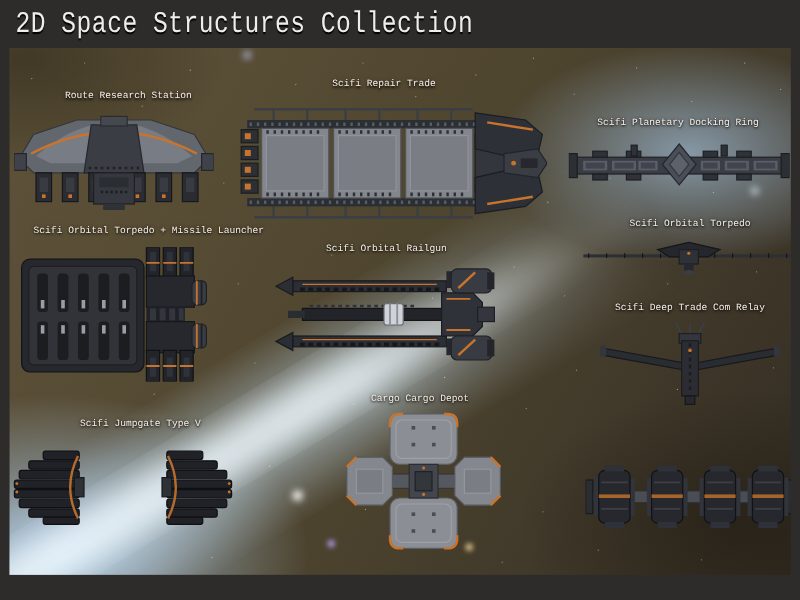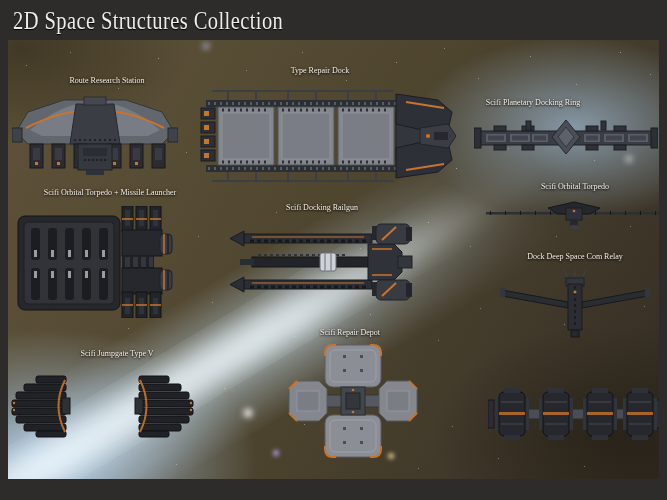--- a/index.html
+++ b/index.html
@@ -1,18 +1,18 @@
 <!DOCTYPE html>
 <html><head>
 <meta charset="utf-8">
 <style>
   html,body{margin:0;padding:0;background:#1b1a18;}
   .page{
     position:relative;width:667px;height:500px;overflow:hidden;
-    background:#2e2c2a;font-family:Liberation Serif, serif;
+    background:#2e2c2a;font-family:Liberation Mono, monospace;
   }
   .title{
     position:absolute;left:13px;top:6px;font-size:25px;line-height:30px;
     color:#ededed;letter-spacing:.5px;white-space:nowrap;font-weight:400;
     transform:scaleX(.82);transform-origin:0 50%;
     text-shadow:0 1px 1px #000;
   }
   .scene{
     position:absolute;left:8px;top:40px;width:651px;height:439px;overflow:hidden;
     background:
@@ -131,21 +131,21 @@
           <rect x="140" y="52" width="13" height="24" fill="#2a2c31" stroke="#17181c"></rect>
             <rect x="143" y="56" width="7" height="12" fill="#383b41"></rect>
         </g>
         <rect x="66" y="52" width="34" height="26" fill="#35383e" stroke="#1e2024"></rect>
         <rect x="71" y="56" width="24" height="8" fill="#2a2d32"></rect>
         <line x1="72" y1="68" x2="94" y2="68" stroke="#1c1e22" stroke-width="2" stroke-dasharray="2 2"></line>
         <rect x="74" y="78" width="18" height="5" fill="#2e3136"></rect>
       </svg>
     </figure>
 
-    <div class="lbl" style="left:312px;top:26px">Type Repair Dock</div>
+    <div class="lbl" style="left:312px;top:26px">Scifi Repair Trade</div>
     <figure class="st" style="left:190px;top:46px">
       <svg width="258" height="100" viewBox="0 0 258 100">
         <line x1="14" y1="5" x2="196" y2="5" stroke="#3b3e44" stroke-width="2"></line>
         <line x1="14" y1="95" x2="196" y2="95" stroke="#3b3e44" stroke-width="2"></line>
         <g stroke="#3b3e44" stroke-width="2">
           <line x1="30" y1="4" x2="30" y2="18"></line>
             <line x1="58" y1="4" x2="58" y2="18"></line>
             <line x1="90" y1="4" x2="90" y2="18"></line>
           <line x1="118" y1="4" x2="118" y2="18"></line>
             <line x1="150" y1="4" x2="150" y2="18"></line>
@@ -193,21 +193,21 @@
         <polygon points="198,8 240,14 254,26 250,44 224,44 198,38" fill="#2d3036" stroke="#1b1d21"></polygon>
         <polygon points="198,92 240,86 254,74 250,56 224,56 198,62" fill="#2d3036" stroke="#1b1d21"></polygon>
         <line x1="208" y1="16" x2="246" y2="22" stroke="#c9742c" stroke-width="2"></line>
         <line x1="208" y1="84" x2="246" y2="78" stroke="#c9742c" stroke-width="2"></line>
         <polygon points="222,42 250,38 258,50 250,62 222,58" fill="#3a3d44" stroke="#22242a"></polygon>
         <rect x="236" y="46" width="14" height="8" fill="#26282d"></rect>
         <circle cx="230" cy="50" r="2" fill="#c9742c"></circle>
       </svg>
     </figure>
 
-    <div class="lbl" style="left:525px;top:58px">Scifi Planetary Docking Ring</div>
+    <div class="lbl" style="left:557px;top:58px">Scifi Planetary Docking Ring</div>
     <figure class="st" style="left:466px;top:78px">
       <svg width="184" height="38" viewBox="0 0 184 38">
         <rect x="4" y="13" width="176" height="14" fill="#3a3d44" stroke="#1f2127"></rect>
         <rect x="0" y="10" width="7" height="20" fill="#2c2f34" stroke="#1b1d21"></rect>
         <rect x="177" y="10" width="7" height="20" fill="#2c2f34" stroke="#1b1d21"></rect>
         <g>
           <rect x="12" y="16" width="20" height="8" fill="#5a5e68"></rect>
             <rect x="14" y="17.5" width="16" height="5" fill="#41444d"></rect>
           <rect x="36" y="16" width="20" height="8" fill="#5a5e68"></rect>
             <rect x="38" y="17.5" width="16" height="5" fill="#41444d"></rect>
@@ -230,21 +230,21 @@
           <rect x="112" y="27" width="12" height="5"></rect>
             <rect x="140" y="27" width="12" height="5"></rect>
           <rect x="52" y="3" width="5" height="9"></rect>
             <rect x="127" y="3" width="5" height="9"></rect>
         </g>
         <polygon points="92,2 106,19 92,36 78,19" fill="#4a4e57" stroke="#24262c"></polygon>
         <polygon points="92,9 100,19 92,29 84,19" fill="#5d616b" stroke="#33363d"></polygon>
       </svg>
     </figure>
 
-    <div class="lbl" style="left:102px;top:148px">Scifi Orbital Torpedo + Missile Launcher</div>
+    <div class="lbl" style="left:116px;top:148px">Scifi Orbital Torpedo + Missile Launcher</div>
     <figure class="st" style="left:8px;top:166px">
       <svg width="158" height="112" viewBox="0 0 158 112">
         <rect x="2" y="10" width="102" height="94" rx="7" fill="#26282d" stroke="#121317"></rect>
         <rect x="8" y="16" width="90" height="82" rx="4" fill="#313339" stroke="#1c1e22"></rect>
         <g>
           <rect x="15" y="22" width="9" height="32" rx="3" fill="#1b1d21"></rect>
             <rect x="18" y="44" width="3" height="7" fill="#9a9da3"></rect>
           <rect x="32" y="22" width="9" height="32" rx="3" fill="#1b1d21"></rect>
             <rect x="35" y="44" width="3" height="7" fill="#9a9da3"></rect>
           <rect x="49" y="22" width="9" height="32" rx="3" fill="#1b1d21"></rect>
@@ -297,21 +297,21 @@
           <rect x="120" y="86" width="11" height="26" fill="#222429" stroke="#101216"></rect>
             <rect x="123" y="92" width="5" height="16" fill="#2f3238"></rect>
             <line x1="120" y1="99" x2="131" y2="99" stroke="#c9742c" stroke-width="1.5"></line>
           <rect x="134" y="86" width="11" height="26" fill="#222429" stroke="#101216"></rect>
             <rect x="137" y="92" width="5" height="16" fill="#2f3238"></rect>
             <line x1="134" y1="99" x2="145" y2="99" stroke="#c9742c" stroke-width="1.5"></line>
         </g>
       </svg>
     </figure>
 
-    <div class="lbl" style="left:314px;top:163px">Scifi Docking Railgun</div>
+    <div class="lbl" style="left:314px;top:163px">Scifi Orbital Railgun</div>
     <figure class="st" style="left:218px;top:178px">
       <svg width="188" height="88" viewBox="0 0 188 88">
         <g>
           <rect x="18" y="16" width="128" height="9" fill="#2b2e34" stroke="#191b1f"></rect>
           <polygon points="4,20.5 18,13 18,28" fill="#2b2e34" stroke="#191b1f"></polygon>
           <line x1="26" y1="19" x2="138" y2="19" stroke="#c9742c" stroke-width="1"></line>
           <line x1="24" y1="23" x2="140" y2="23" stroke="#16181b" stroke-width="3" stroke-dasharray="4 3"></line>
         </g>
         <g transform="translate(0,46)">
           <rect x="18" y="16" width="128" height="9" fill="#2b2e34" stroke="#191b1f"></rect>
@@ -350,41 +350,41 @@
         <rect x="0" y="14" width="176" height="2.5" fill="#2c2f34"></rect>
         <line x1="4" y1="15" x2="172" y2="15" stroke="#14161a" stroke-width="4" stroke-dasharray="1 14"></line>
         <polygon points="62,10 88,4 114,10 104,16 72,16" fill="#25272c" stroke="#14161a"></polygon>
         <rect x="80" y="10" width="16" height="12" fill="#2e3137" stroke="#1c1e22"></rect>
         <rect x="84" y="22" width="8" height="6" fill="#26282d"></rect>
         <ellipse cx="88" cy="29" rx="5" ry="2" fill="#3a3d43"></ellipse>
         <circle cx="88" cy="13" r="1.3" fill="#c9742c"></circle>
       </svg>
     </figure>
 
-    <div class="lbl" style="left:567px;top:212px">Dock Deep Space Com Relay</div>
+    <div class="lbl" style="left:567px;top:212px">Scifi Deep Trade Com Relay</div>
     <figure class="st" style="left:492px;top:228px">
       <svg width="150" height="72" viewBox="0 0 150 72">
         <g stroke="#3c3f45" stroke-width="1.5">
           <line x1="70" y1="14" x2="63" y2="1"></line>
             <line x1="80" y1="14" x2="87" y2="1"></line>
             <line x1="75" y1="12" x2="75" y2="2"></line>
         </g>
         <polygon points="2,22 68,34 68,40 2,28" fill="#292c31" stroke="#17191d"></polygon>
         <polygon points="148,22 82,34 82,40 148,28" fill="#292c31" stroke="#17191d"></polygon>
         <rect x="0" y="20" width="5" height="9" fill="#33363c"></rect>
         <rect x="145" y="20" width="5" height="9" fill="#33363c"></rect>
         <rect x="66" y="10" width="18" height="8" fill="#33363c" stroke="#1e2024"></rect>
         <rect x="68" y="16" width="14" height="46" fill="#2b2d32" stroke="#1a1c20"></rect>
         <line x1="75" y1="18" x2="75" y2="60" stroke="#1a1c20" stroke-width="2" stroke-dasharray="3 3"></line>
         <circle cx="75" cy="24" r="1.5" fill="#c9742c"></circle>
         <rect x="71" y="62" width="8" height="7" fill="#26282d" stroke="#15171b"></rect>
       </svg>
     </figure>
 
-    <div class="lbl" style="left:342px;top:288px">Scifi Repair Depot</div>
+    <div class="lbl" style="left:342px;top:288px">Cargo Cargo Depot</div>
     <figure class="st" style="left:277px;top:303px">
       <svg width="136" height="116" viewBox="0 0 136 116">
         <rect x="20" y="52" width="96" height="12" fill="#55585f" stroke="#34363c"></rect>
         <rect x="62" y="20" width="12" height="76" fill="#55585f" stroke="#34363c"></rect>
         <g>
           <rect x="40" y="2" width="56" height="42" rx="8" fill="#8b8e95" stroke="#5a5d64"></rect>
           <rect x="45" y="7" width="46" height="32" rx="5" fill="none" stroke="#9ea1a8"></rect>
           <path d="M40,13 L40,10 Q40,2 48,2 L51,2" stroke="#c9742c" stroke-width="2" fill="none"></path>
           <path d="M96,13 L96,10 Q96,2 88,2 L85,2" stroke="#c9742c" stroke-width="2" fill="none"></path>
           <g fill="#4a4d53">

